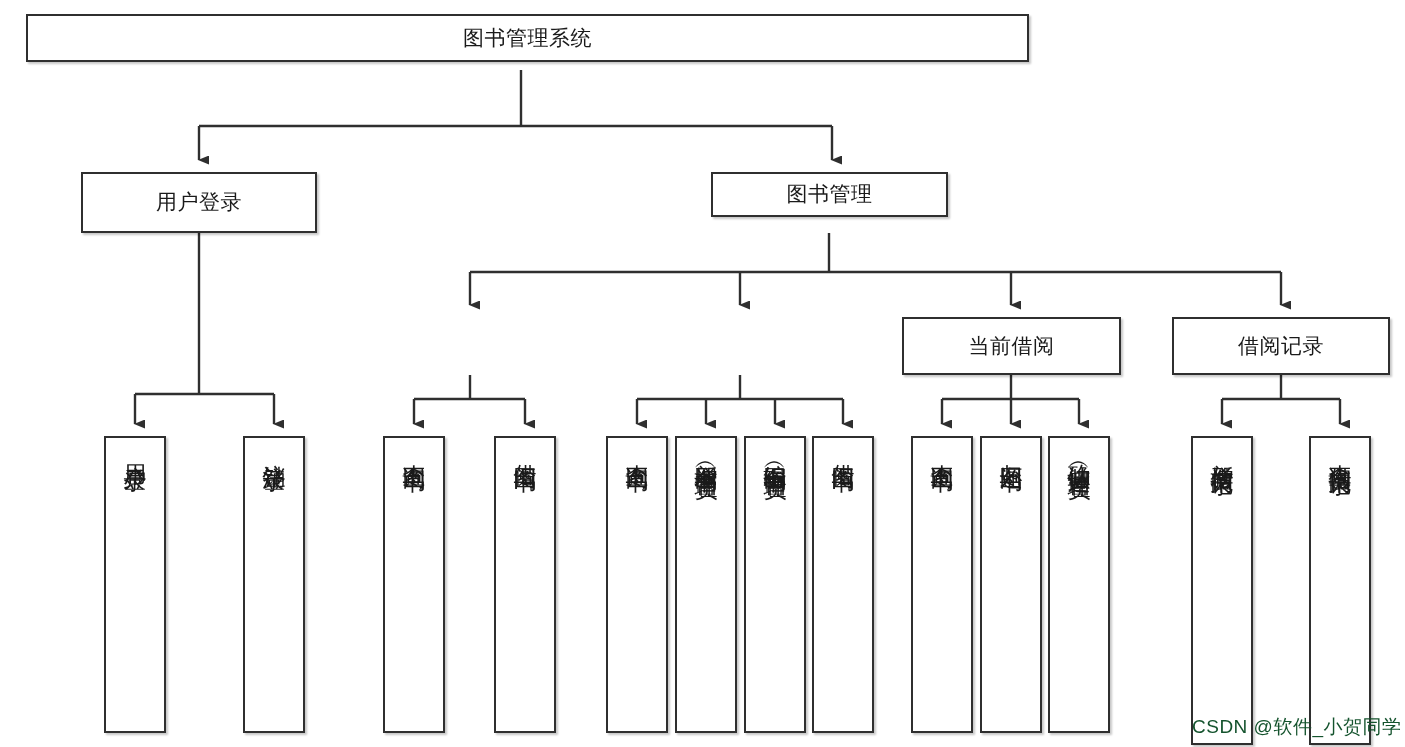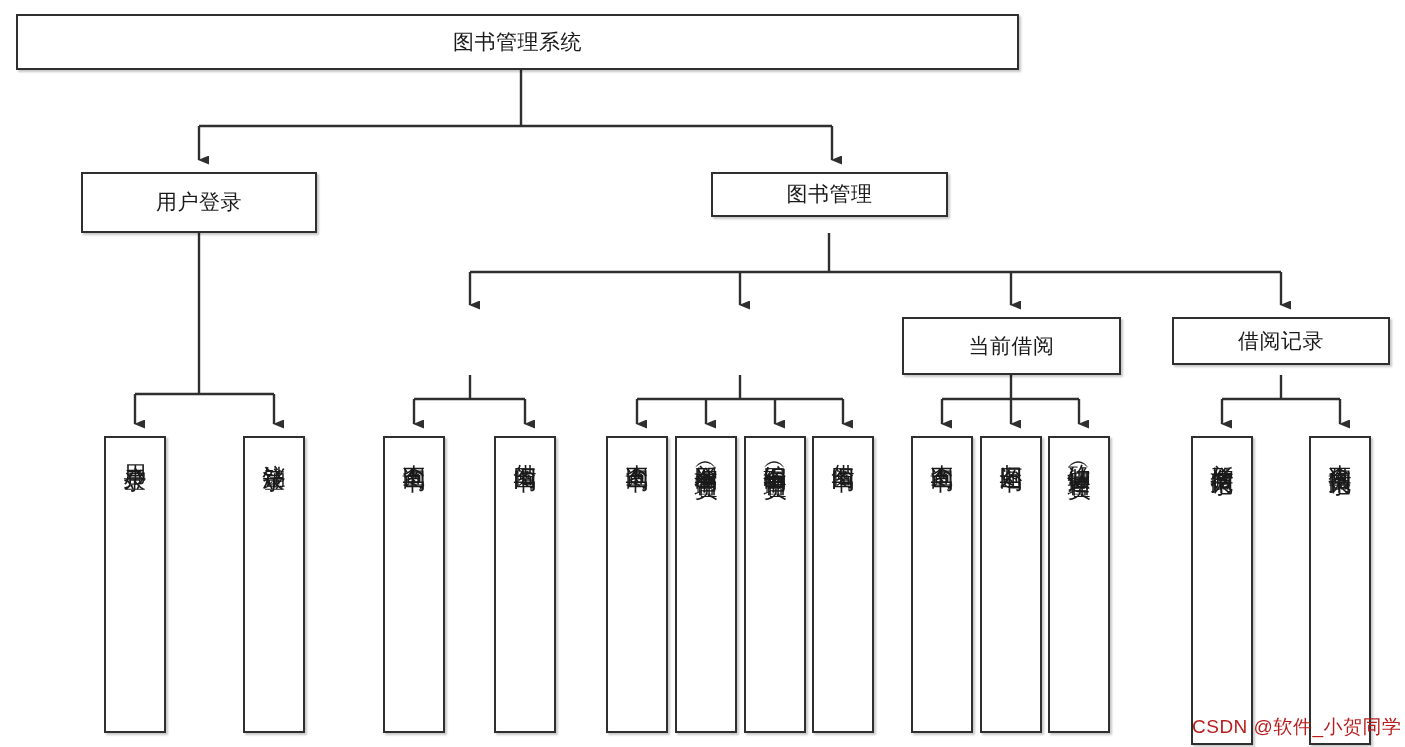--- a/index.html
+++ b/index.html
@@ -56,21 +56,21 @@
   .node.v .lbl {
     writing-mode: vertical-rl;
     text-orientation: upright;
     font-size: 23px;
     line-height: 1;
     letter-spacing: 2px;
     white-space: nowrap;
   }
   .watermark {
     position: absolute;
-    color: #b91c1c;
+    color: #14532d;
     font-size: 19px;
     letter-spacing: 0.5px;
     white-space: nowrap;
     font-family: "Liberation Sans", "DejaVu Sans", sans-serif;
   }
 </style>
 </head>
 <body>
 
 <div id="canvas">
@@ -118,35 +118,35 @@
       <path d="M1011,399 L1011,424" marker-end="url(#arrow)"></path>
       <path d="M1079,399 L1079,424" marker-end="url(#arrow)"></path>
 
       <path d="M1281,375 L1281,399"></path>
       <path d="M1222,399 L1340,399"></path>
       <path d="M1222,399 L1222,424" marker-end="url(#arrow)"></path>
       <path d="M1340,399 L1340,424" marker-end="url(#arrow)"></path>
     </g>
   </svg>
 
-  <div class="node h" style="left:16px; top:14px; width:1003px; height:56px;">
+  <div class="node h" style="left:26px; top:14px; width:1003px; height:48px;">
     <span class="lbl">图书管理系统</span>
   </div>
 
   <div class="node h" style="left:81px; top:172px; width:236px; height:61px;">
     <span class="lbl">用户登录</span>
   </div>
   <div class="node h" style="left:711px; top:172px; width:237px; height:45px;">
     <span class="lbl">图书管理</span>
   </div>
 
   <div class="node h" style="left:902px; top:317px; width:219px; height:58px;">
     <span class="lbl">当前借阅</span>
   </div>
-  <div class="node h" style="left:1172px; top:317px; width:218px; height:48px;">
+  <div class="node h" style="left:1172px; top:317px; width:218px; height:58px;">
     <span class="lbl">借阅记录</span>
   </div>
 
   <div class="node v" style="left:104px; top:436px; width:62px; height:297px;">
     <span class="lbl">用户登录</span>
   </div>
   <div class="node v" style="left:243px; top:436px; width:62px; height:297px;">
     <span class="lbl">注销登录</span>
   </div>
 

